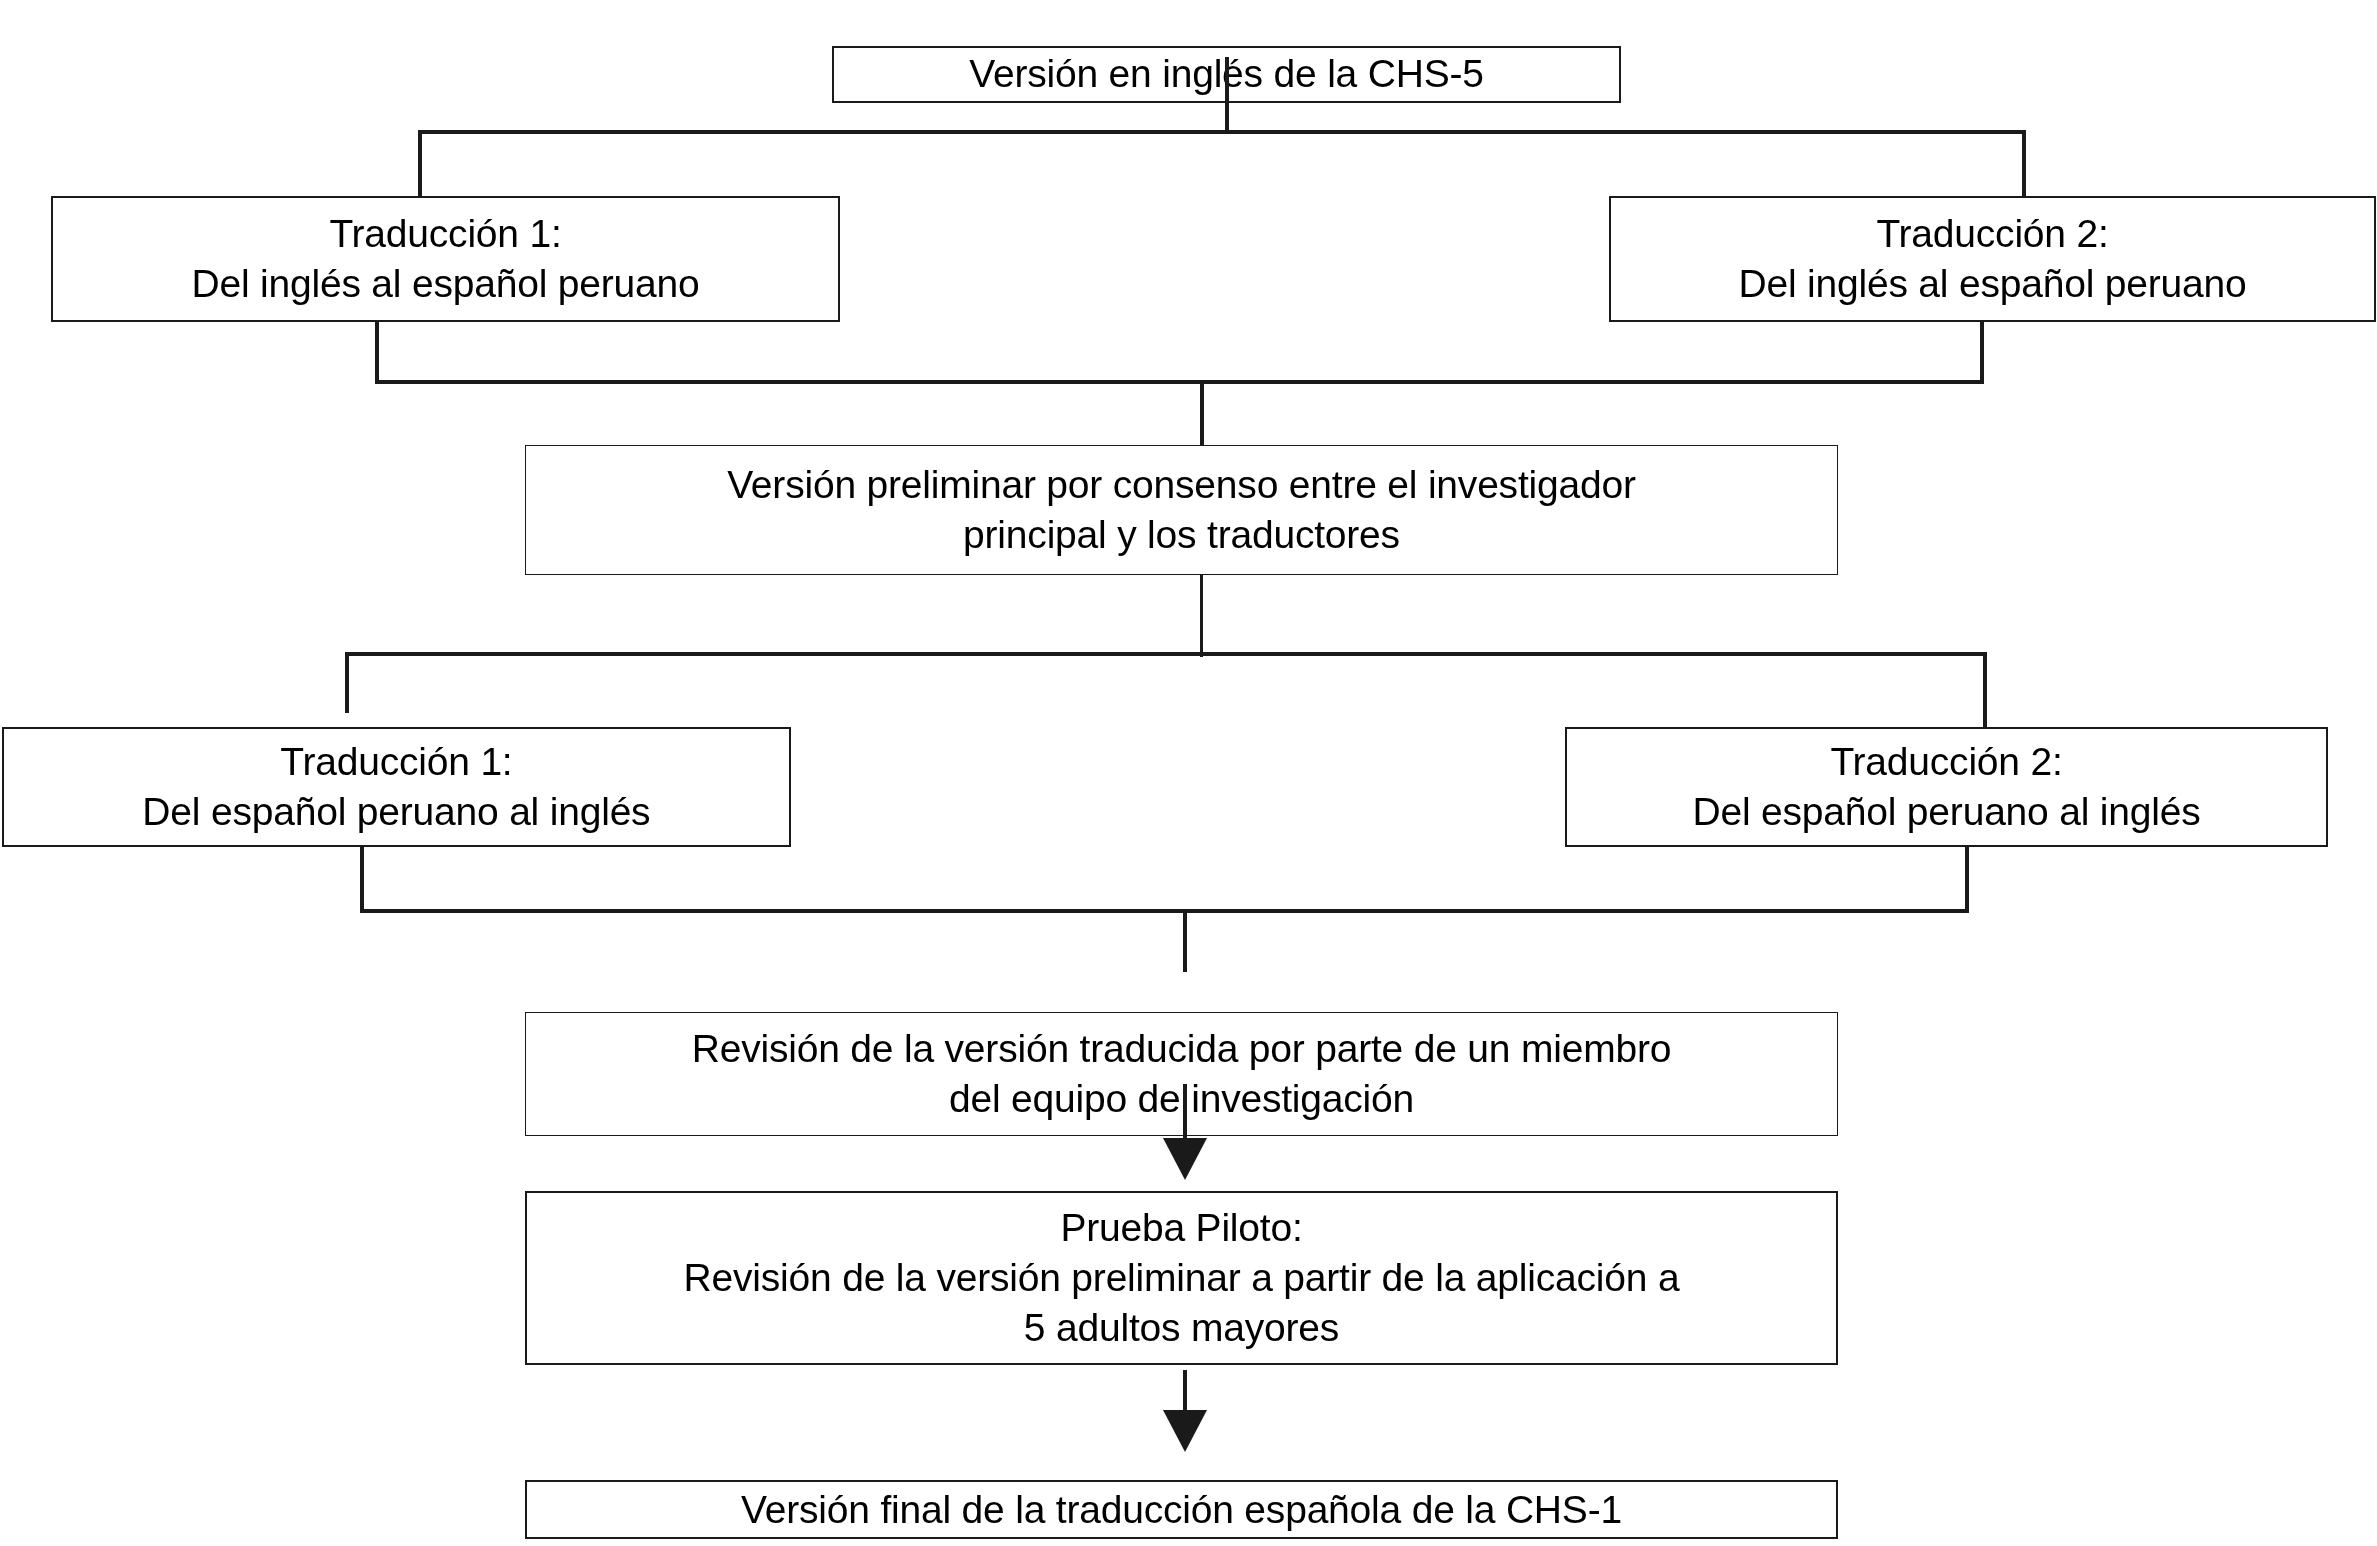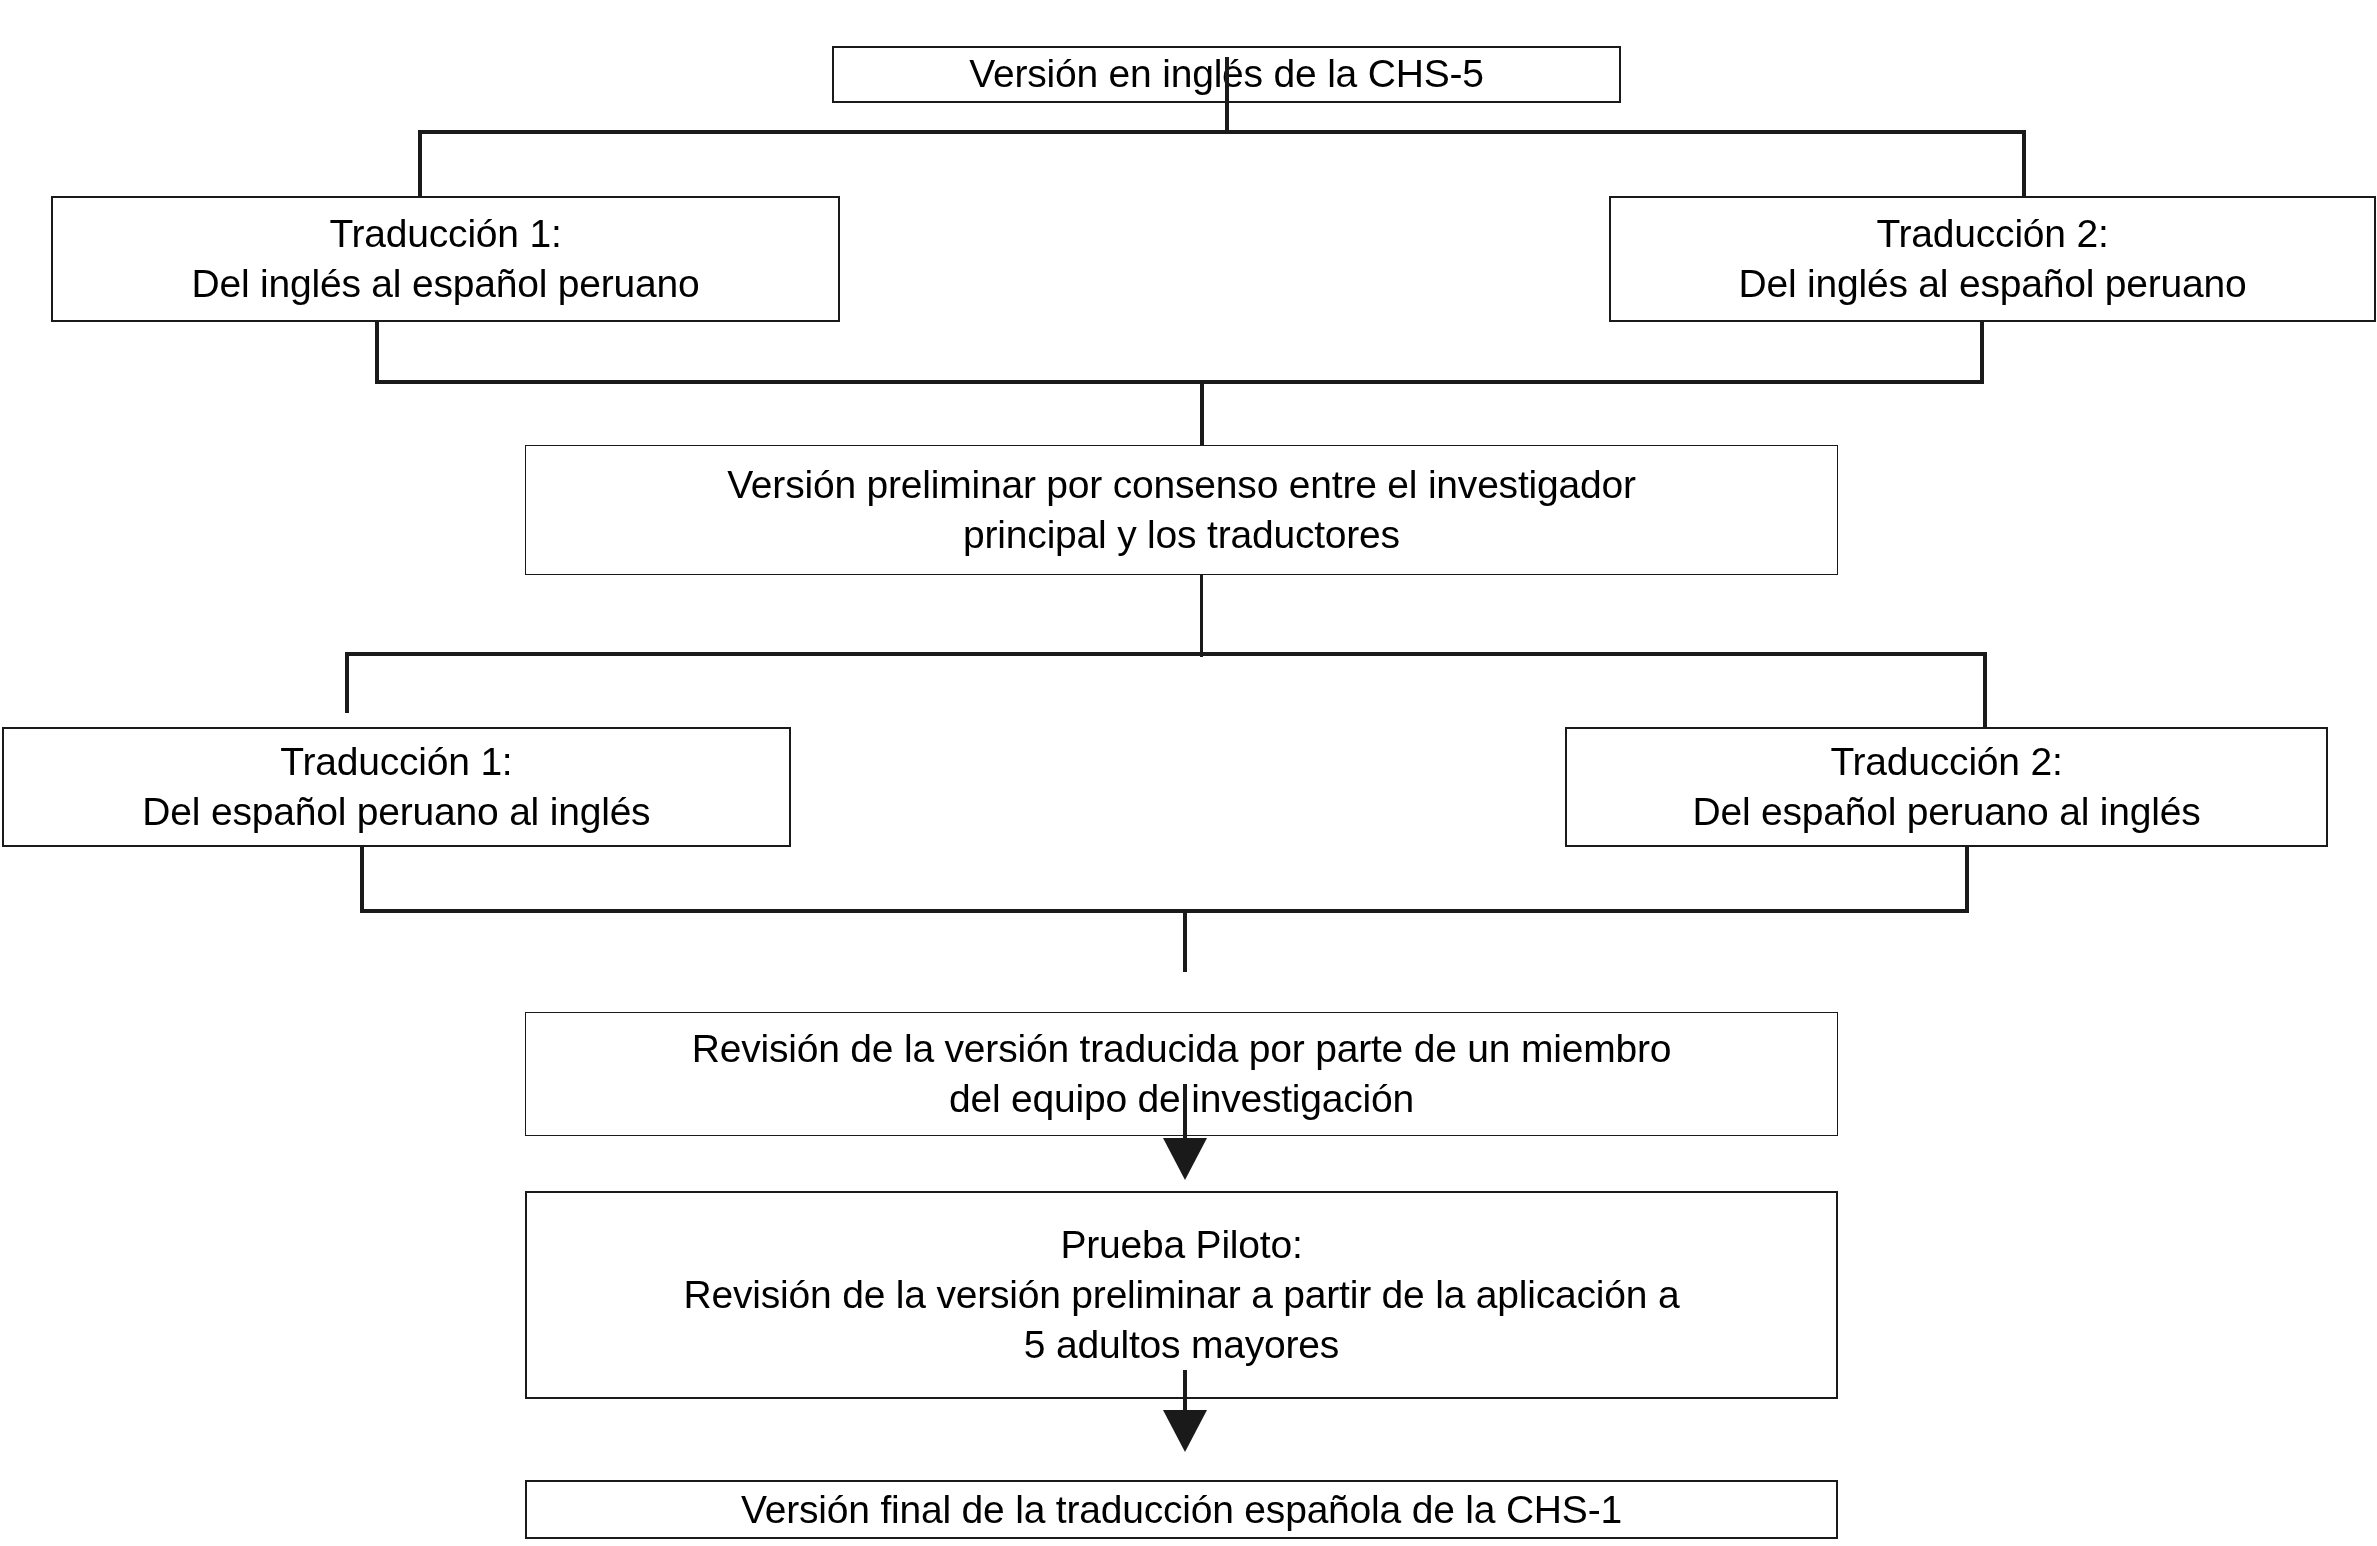--- a/index.html
+++ b/index.html
@@ -111,21 +111,21 @@
   <div class="vline" style="left:1183px; top:909px; height:63px;"></div>
 
   <div class="node thin" style="left:525px; top:968px; width:1313px; height:124px;margin-top:44px;">
     <span>Revisión de la versión traducida por parte de un miembro
 del equipo de investigación</span>
   </div>
 
   <div class="vline" style="left:1183px; top:1084px; height:59px;"></div>
   <div class="arrow-head" style="left:1163px; top:1138px;"></div>
 
-  <div class="node" style="left:525px; top:1191px; width:1313px; height:208px;">
+  <div class="node" style="left:525px; top:1191px; width:1313px; height:174px;">
     <span>Prueba Piloto:
 Revisión de la versión preliminar a partir de la aplicación a
 5 adultos mayores</span>
   </div>
 
   <div class="vline" style="left:1183px; top:1370px; height:50px;"></div>
   <div class="arrow-head" style="left:1163px; top:1410px;"></div>
 
   <div class="node" style="left:525px; top:1480px; width:1313px; height:59px;">
     <span>Versión final de la traducción española de la CHS-1</span>

